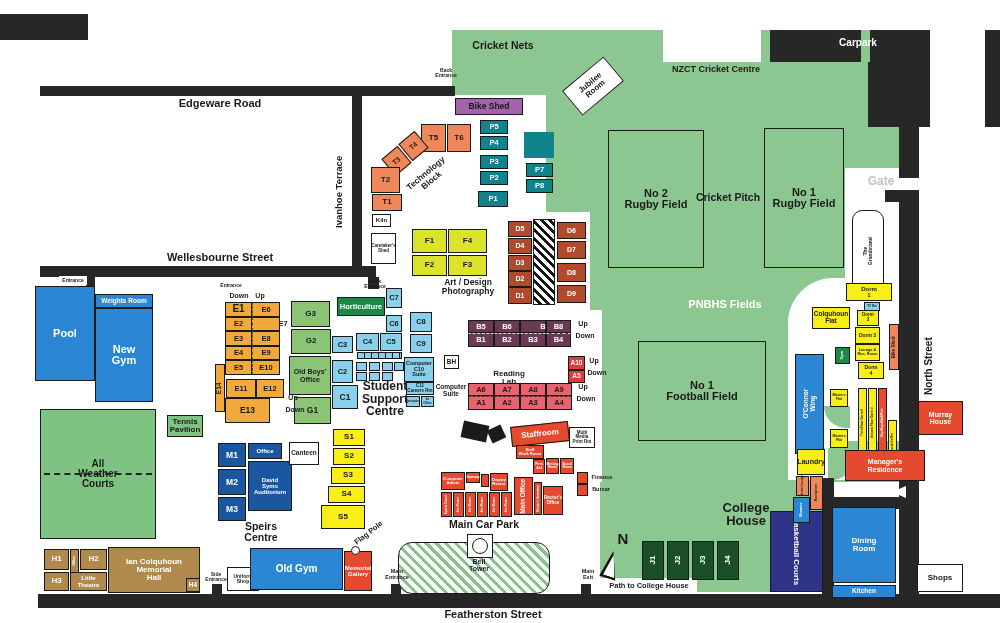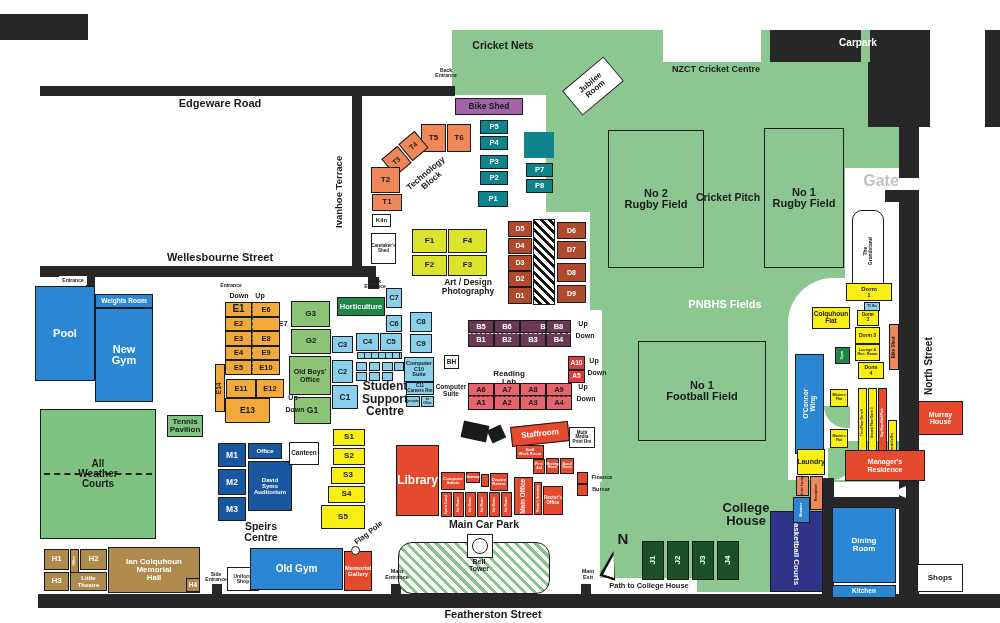--- a/index.html
+++ b/index.html
@@ -355,23 +355,20 @@
     <div class="shp" style="left: 546px; top: 458px; width: 13px; height: 16px; background: rgb(229, 74, 46); border: 1px solid rgb(26, 26, 26);">
       <span style="font-size: 3.2px; color: rgb(255, 255, 255);">Meeting
 Room</span>
     </div>
     <div class="shp" style="left: 560px; top: 458px; width: 14px; height: 16px; background: rgb(229, 74, 46); border: 1px solid rgb(26, 26, 26);">
       <span style="font-size: 3.2px; color: rgb(255, 255, 255);">Board
 Room</span>
     </div>
     <div class="shp" style="left: 577px; top: 472px; width: 11px; height: 12px; background: rgb(229, 74, 46); border: 1px solid rgb(26, 26, 26);"></div>
     <div class="shp" style="left: 577px; top: 484px; width: 11px; height: 12px; background: rgb(229, 74, 46); border: 1px solid rgb(26, 26, 26);"></div>
-    <div class="shp" style="left: 396px; top: 445px; width: 43px; height: 71px; background: rgb(229, 74, 46); border: 1px solid rgb(26, 26, 26);">
-      <span style="font-size: 12px; color: rgb(255, 255, 255);">Library</span>
-    </div>
     <div class="shp" style="left: 441px; top: 472px; width: 24px; height: 18px; background: rgb(229, 74, 46); border: 1px solid rgb(26, 26, 26);">
       <span style="font-size: 4.2px; color: rgb(255, 255, 255);">Computer
 Admin</span>
     </div>
     <div class="shp" style="left: 466px; top: 472px; width: 14px; height: 11px; background: rgb(229, 74, 46); border: 1px solid rgb(26, 26, 26);">
       <span style="font-size: 3.2px; color: rgb(255, 255, 255);">Gateway</span>
     </div>
     <div class="shp" style="left: 481px; top: 474px; width: 8px; height: 13px; background: rgb(229, 74, 46); border: 1px solid rgb(26, 26, 26);"></div>
     <div class="shp" style="left: 490px; top: 473px; width: 18px; height: 18px; background: rgb(229, 74, 46); border: 1px solid rgb(26, 26, 26);">
       <span style="font-size: 4.2px; color: rgb(255, 255, 255);">Deputy
@@ -592,21 +589,21 @@
     <div class="shp" style="left: 466px; top: 38px; width: 74px; height: 14px;">
       <span style="font-size: 10.5px; color: rgb(26, 26, 26);">Cricket Nets</span>
     </div>
     <div class="shp" style="left: 666px; top: 64px; width: 100px; height: 12px;">
       <span style="font-size: 9px; color: rgb(26, 26, 26);">NZCT Cricket Centre</span>
     </div>
     <div class="shp" style="left: 826px; top: 36px; width: 64px; height: 14px;">
       <span style="font-size: 10px; color: rgb(255, 255, 255);">Carpark</span>
     </div>
     <div class="shp" style="left: 864px; top: 175px; width: 34px; height: 12px;">
-      <span style="font-size: 16px; color: rgb(194, 194, 194); text-align: right;">Gate</span>
+      <span style="font-size: 12px; color: rgb(194, 194, 194); text-align: right;">Gate</span>
     </div>
     <div class="shp" style="left: 175px; top: 97px; width: 90px; height: 14px;">
       <span style="font-size: 11px; color: rgb(26, 26, 26);">Edgeware Road</span>
     </div>
     <div class="shp" style="left: 331px; top: 156px; width: 16px; height: 72px;">
       <span style="font-size: 9.5px; color: rgb(26, 26, 26); transform: rotate(-90deg); white-space: pre;">Ivanhoe Terrace</span>
     </div>
     <div class="shp" style="left: 165px; top: 251px; width: 110px; height: 14px;">
       <span style="font-size: 11px; color: rgb(26, 26, 26);">Wellesbourne Street</span>
     </div>

